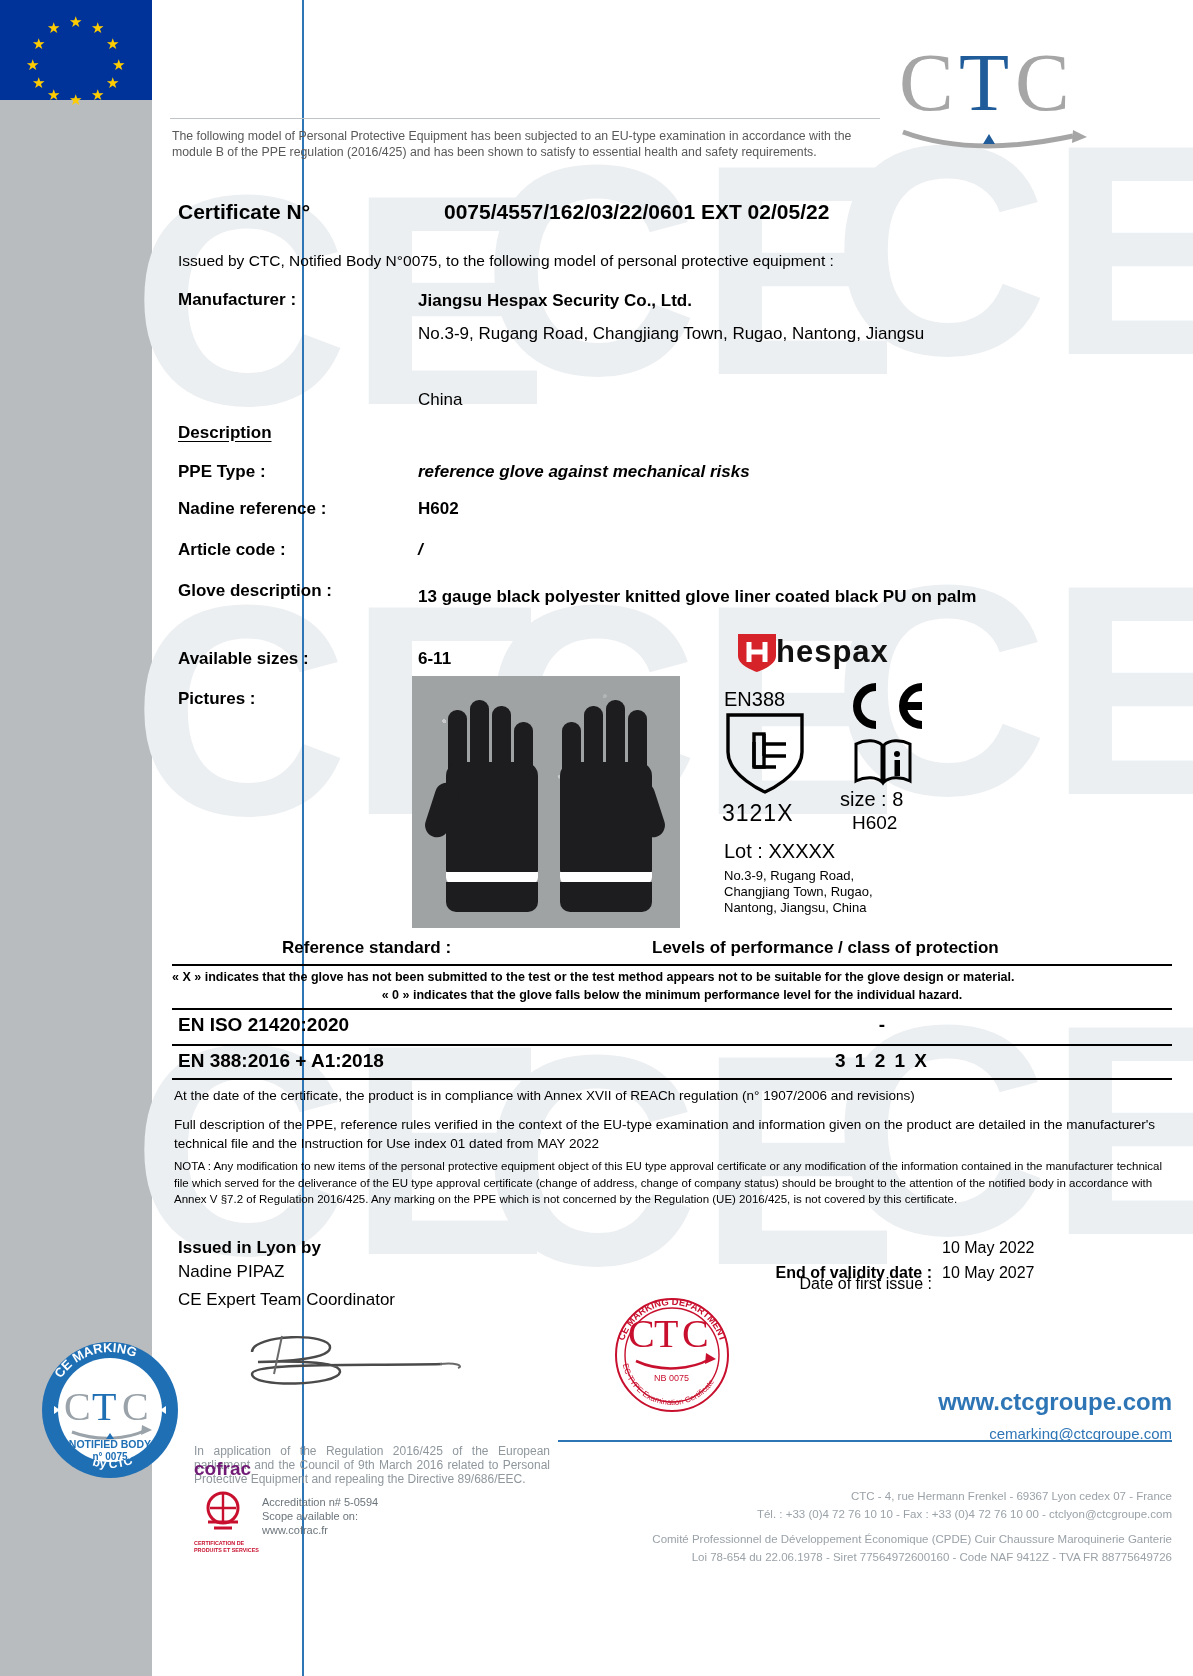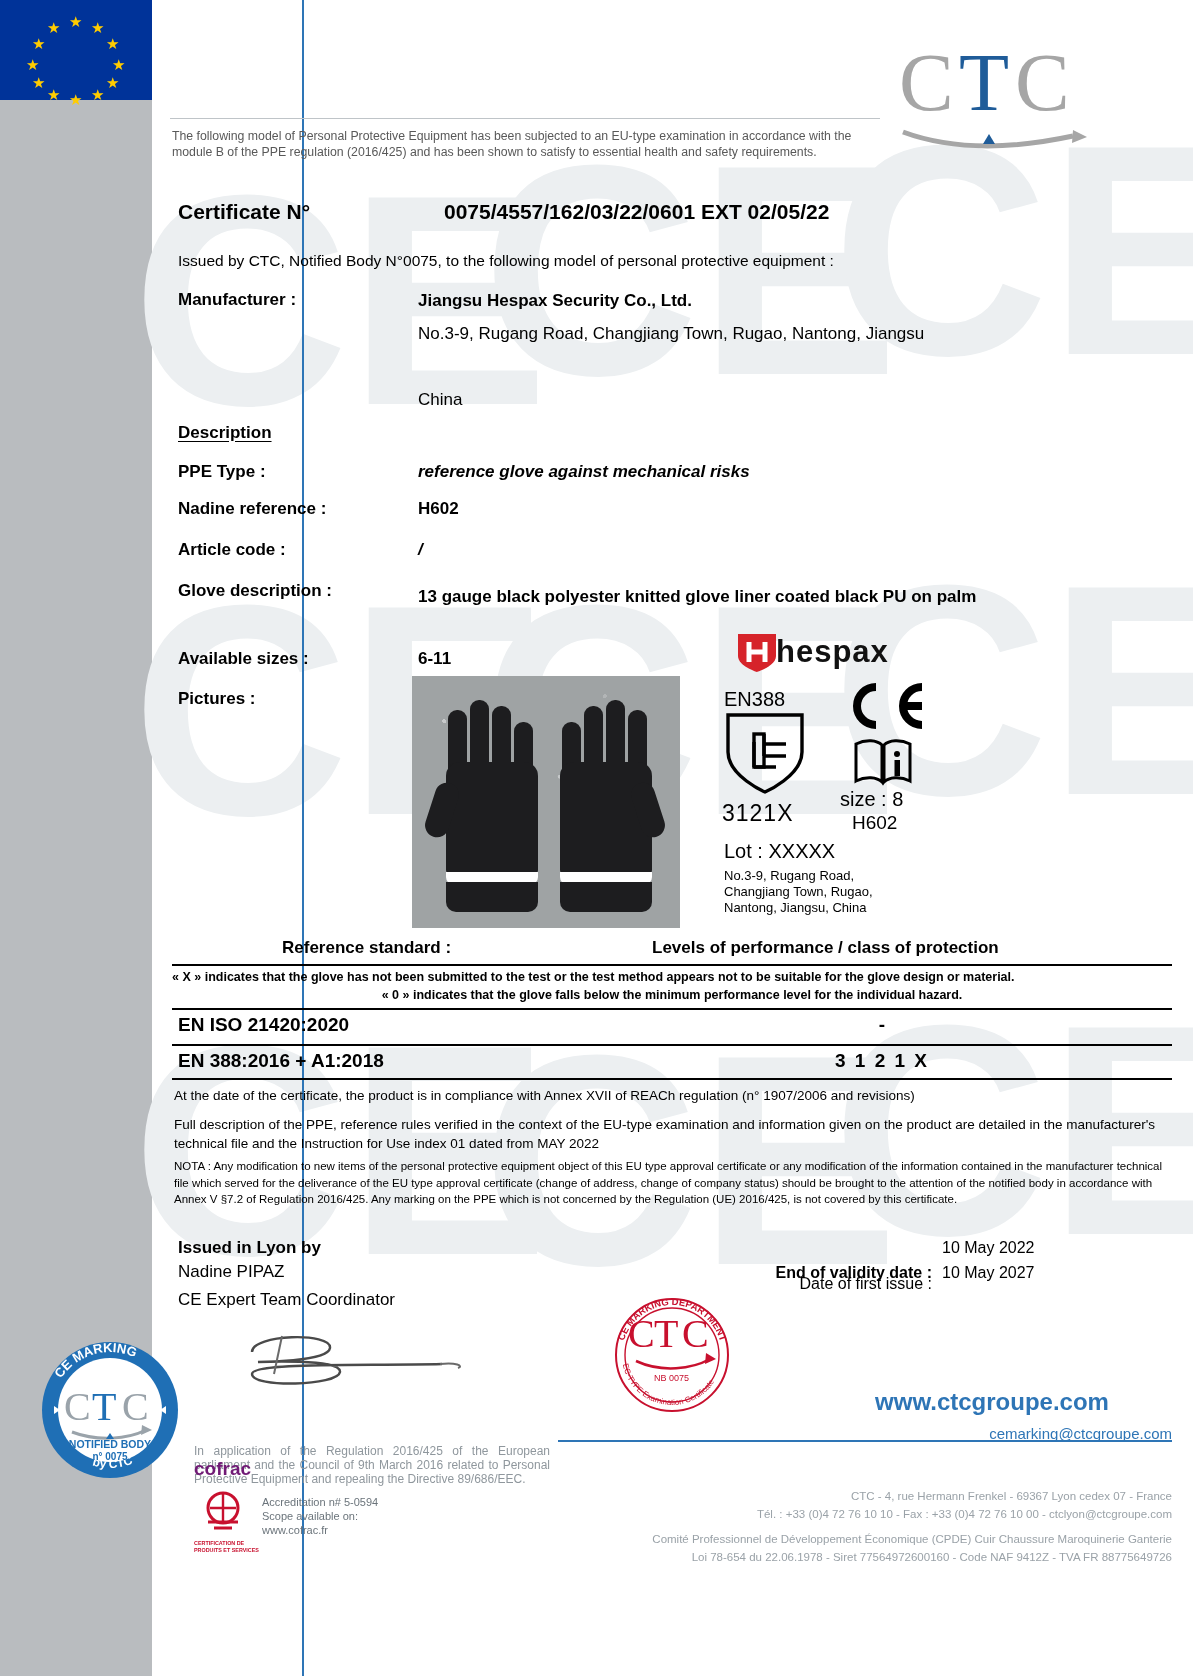--- a/index.html
+++ b/index.html
@@ -145,21 +145,21 @@
   #date2-v{ position:absolute; left:790px; top:1264px; font-size:16px; }
   #signature{ position:absolute; left:60px; top:1318px; width:290px; height:80px; }
   #ctc-stamp{ position:absolute; left:440px; top:1295px; width:160px; height:120px; }
 
   
   #footer-reg{
     position:absolute; left:42px; top:1406px; width:356px;
     font-size:12px; line-height:14px; color:#8f979d; text-align:justify;margin-top:38px;
   }
   #footer-rule{ position:absolute; left:406px; top:1440px; width:614px; height:2px; background:#2e75b6; }
-  #site{ position:absolute; left:660px; top:1388px; width:360px; text-align:center;
+  #site{ position:absolute; left:660px; top:1388px; width:360px; text-align:right;
          font-size:24px; font-weight:700; color:#2e75b6; }
   #mail{ position:absolute; left:620px; top:1425px; width:400px; text-align:right;
          font-size:15px; color:#2e75b6; }
   .fsmall{ position:absolute; color:#9aa2a8; font-size:11.5px; text-align:right; width:640px; left:380px; }
   #f1{ top:1490px; } #f2{ top:1508px; } #f3{ top:1533px; } #f4{ top:1551px; }
   #cofrac-word{ position:absolute; left:42px; top:1458px; font-size:19px; font-weight:700; color:#701a75;}
   #cofrac-mark{ position:absolute; left:42px; top:1482px; width:58px; height:58px; }
   #cofrac-sub{ position:absolute; left:42px; top:1540px; width:70px; font-size:5.4px;
                color:#c8102e; font-weight:700; line-height:6.5px; }
   #accred{ position:absolute; left:110px; top:1495px; width:200px; font-size:11px;

